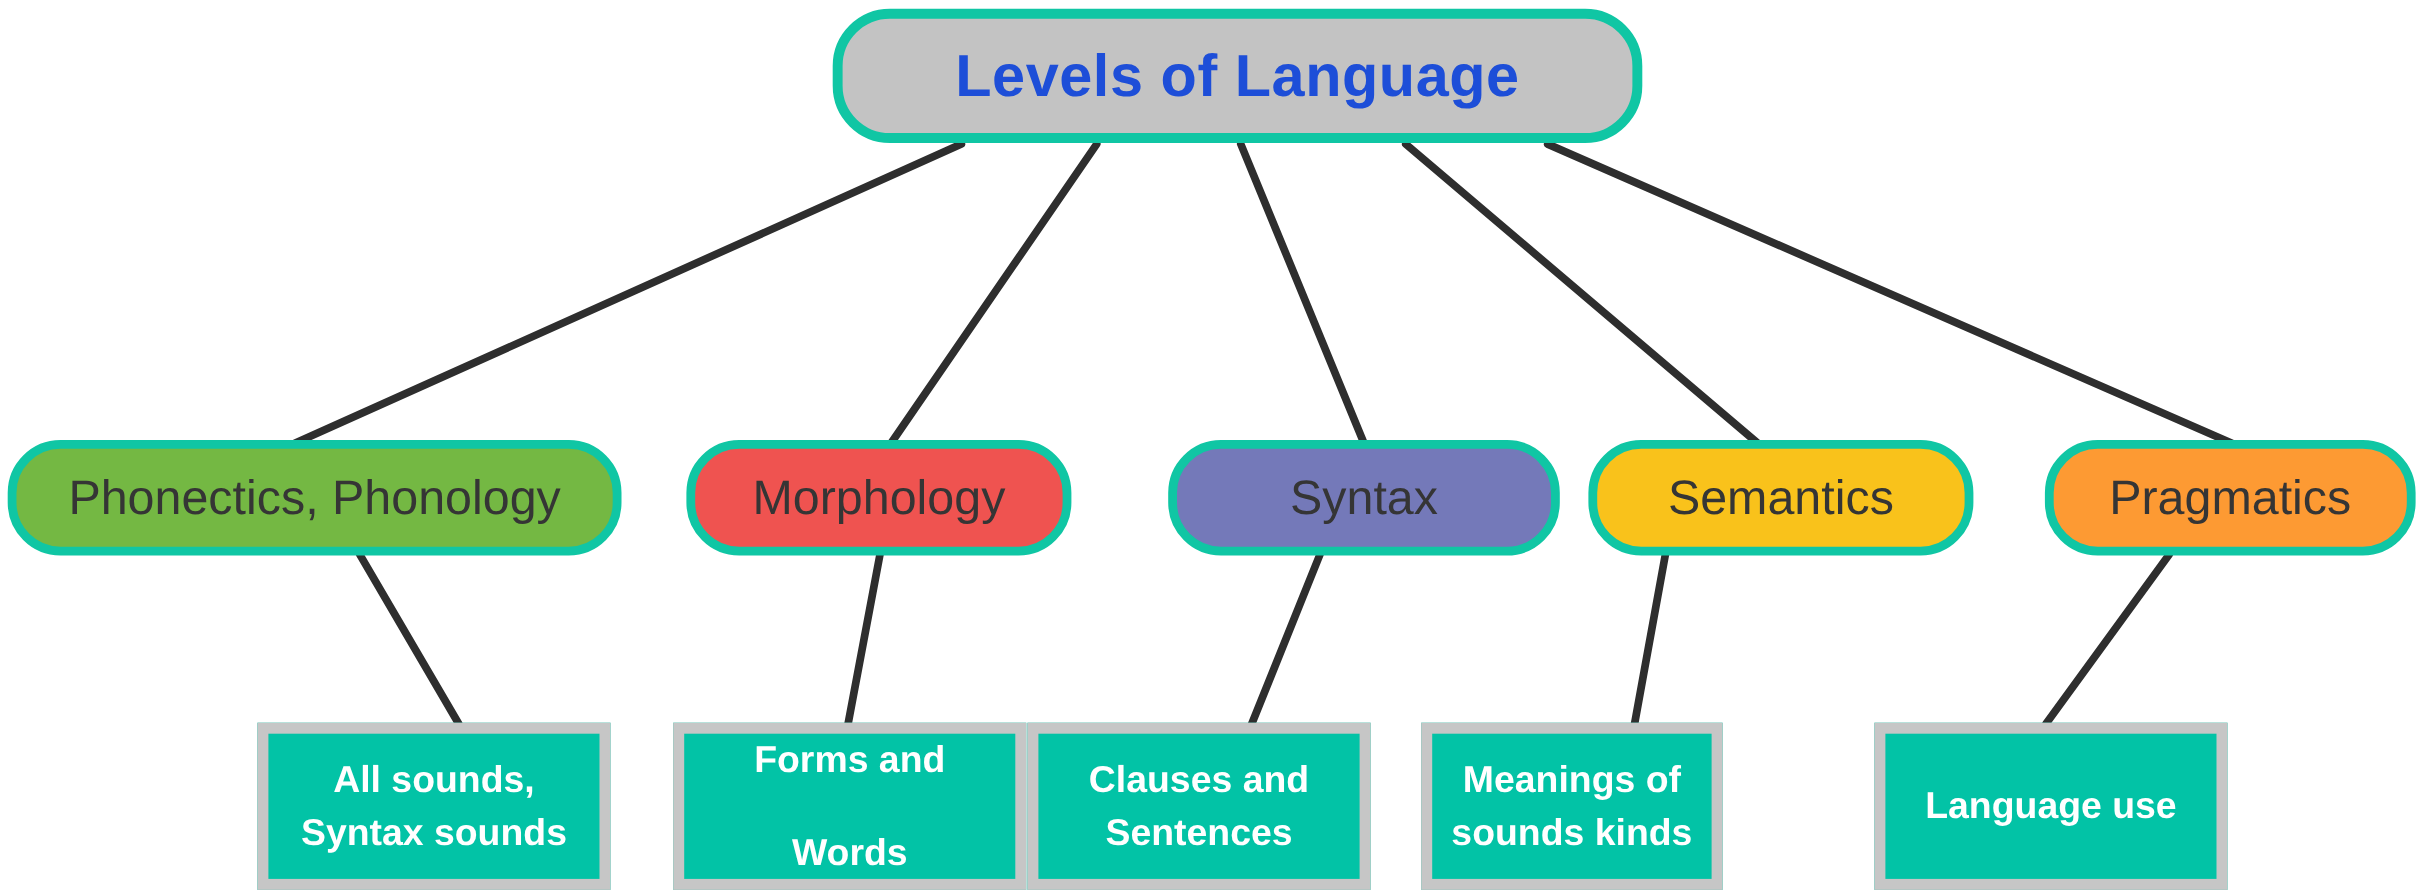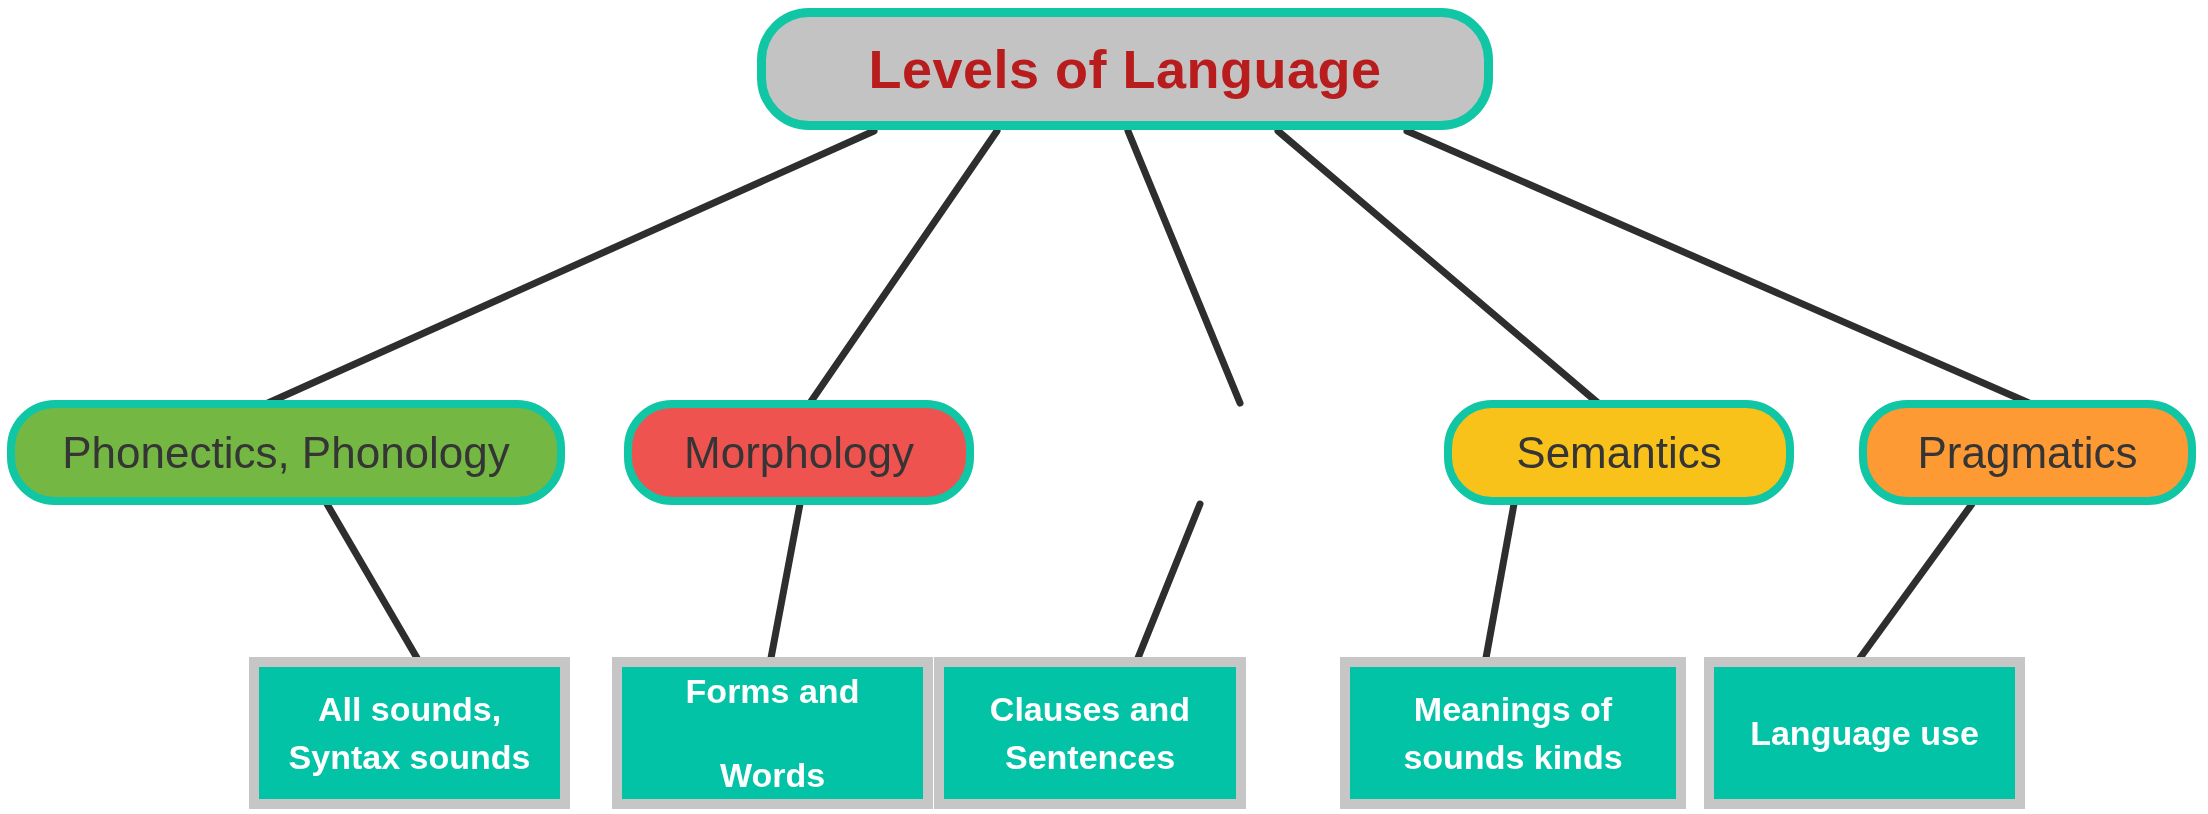--- a/index.html
+++ b/index.html
@@ -1,34 +1,34 @@
 <!DOCTYPE html>
 <html><head>
 <meta charset="utf-8">
 <style>
   html,body{margin:0;padding:0;background:#ffffff;}
   body{font-family:"Liberation Sans","DejaVu Sans",sans-serif;}
   .canvas{position:relative;width:2208px;height:814px;background:#ffffff;overflow:hidden;}
   .lines{position:absolute;left:0;top:0;width:2208px;height:814px;}
   .node{position:absolute;display:flex;align-items:center;justify-content:center;box-sizing:border-box;text-align:center;}
   .root{left:757px;top:8px;width:736px;height:122px;background:#c3c3c3;border:9px solid #10c6a4;border-radius:52px;
-        font-size:54px;font-weight:700;color:#b91c1c;letter-spacing:0.5px;}
+        font-size:54px;font-weight:700;color:#1d4ed8;letter-spacing:0.5px;}
   .cat{top:400px;height:105px;border:8px solid #10c6a4;border-radius:48px;
        font-size:44px;font-weight:400;color:#353535;}
   .cat0{left:7px;width:558px;}
   .cat1{left:624px;width:350px;}
   .cat2{left:1062px;width:356px;}
   .cat3{left:1444px;width:350px;justify-content:center;}
   .cat4{left:1859px;width:337px;}
   .leaf{top:657px;height:152px;border:10px solid #c6c6c6;background:#02c3a6;
         font-size:34px;font-weight:700;color:#ffffff;line-height:1.42;flex-direction:column;}
-  .leaf0{left:249px;width:321px;}
+  .leaf0{left:234px;width:321px;}
   .leaf1{left:612px;width:321px;justify-content:space-between;}
   .leaf2{left:934px;width:312px;}
-  .leaf3{left:1340px;width:346px;}
+  .leaf3{left:1292px;width:274px;}
   .leaf4{left:1704px;width:321px;}
   .leaf .ln{display:block;}
 </style>
 </head>
 <body>
 
 <div class="canvas">
 
   <svg class="lines" viewBox="0 0 2208 814">
     <g stroke="#2e2e2e" stroke-width="7" stroke-linecap="round">
@@ -48,20 +48,23 @@
   <div class="node root">
     <span>Levels of Language</span>
   </div>
 
   <div class="node cat cat0" style="background: rgb(116, 184, 67);">
     <span>Phonectics, Phonology</span>
   </div>
   <div class="node cat cat1" style="background: rgb(239, 83, 80);">
     <span>Morphology</span>
   </div>
+  <div class="node cat cat2" style="background: rgb(116, 121, 185);">
+    <span>Syntax</span>
+  </div>
   <div class="node cat cat3" style="background: rgb(249, 194, 27);">
     <span>Semantics</span>
   </div>
   <div class="node cat cat4" style="background: rgb(253, 154, 51);">
     <span>Pragmatics</span>
   </div>
 
   <div class="node leaf leaf0">
     <span class="ln">All sounds,</span>
     <span class="ln">Syntax sounds</span>

